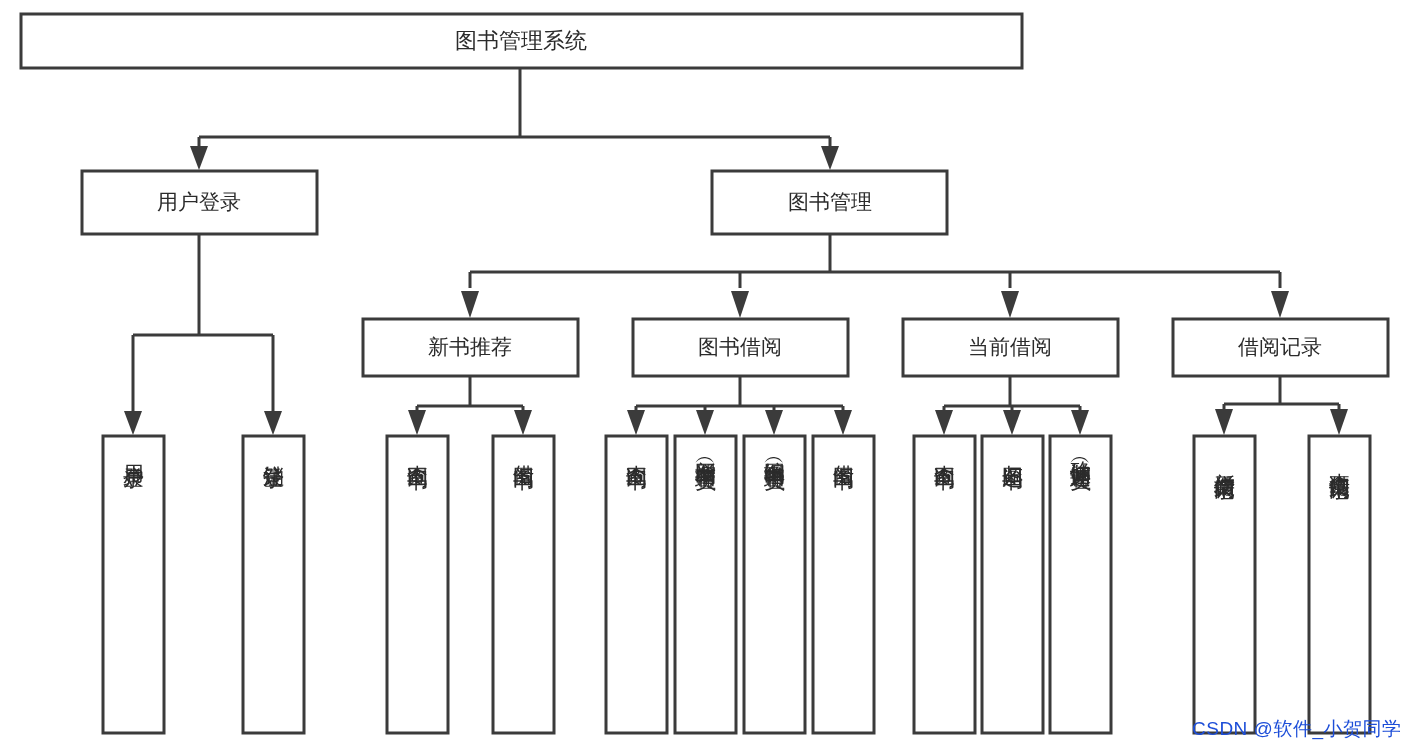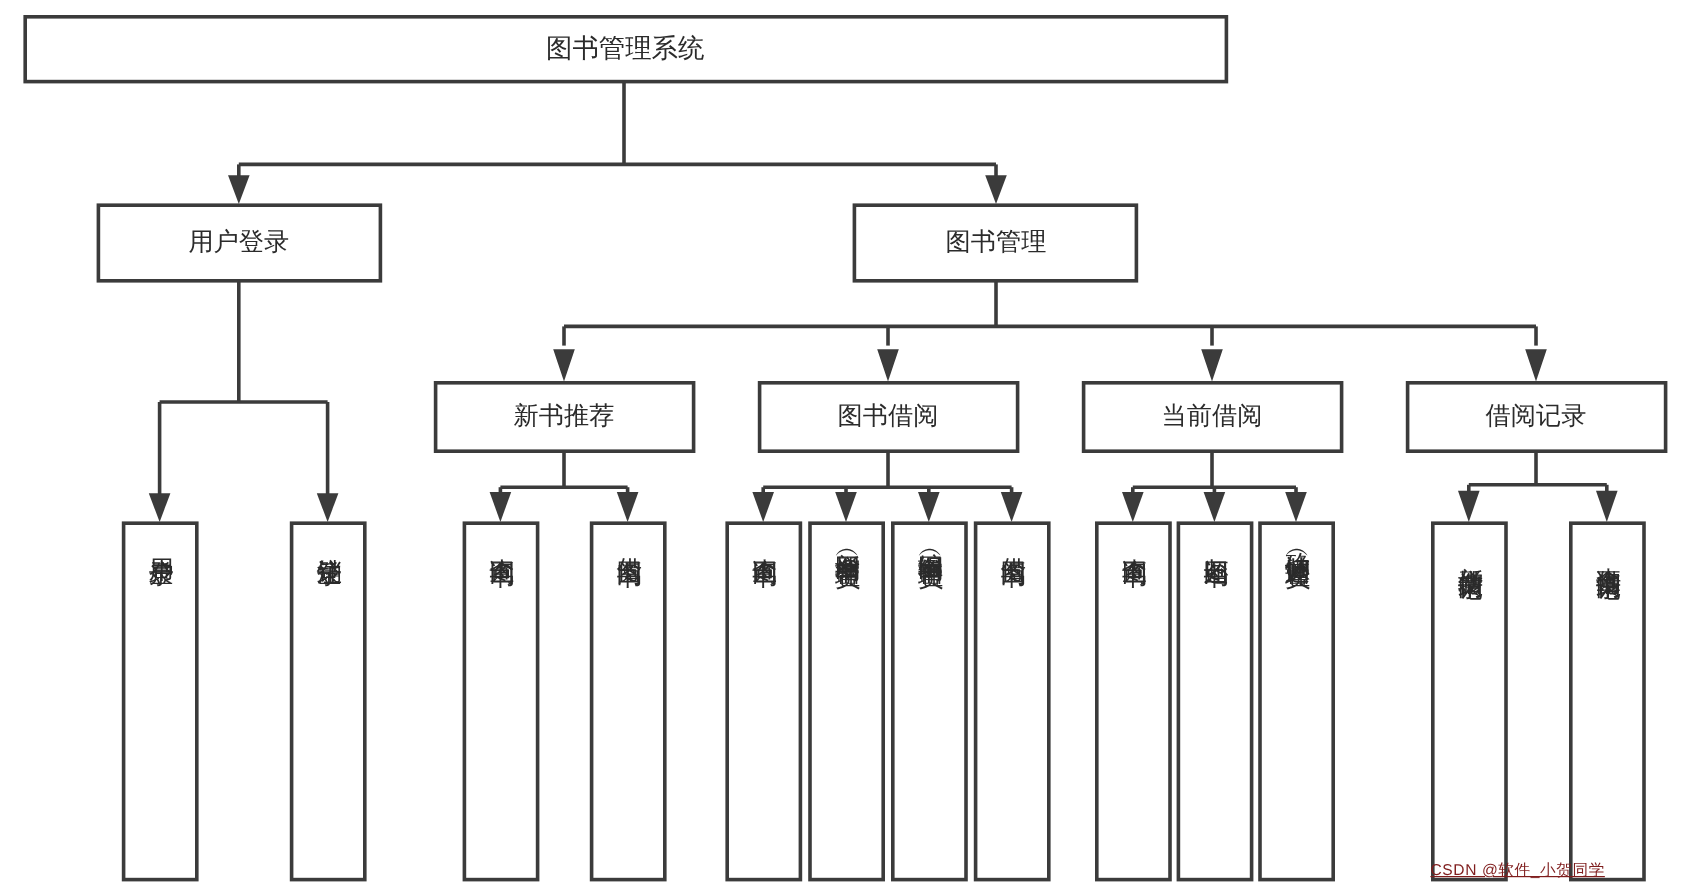--- a/index.html
+++ b/index.html
@@ -69,25 +69,24 @@
     font-family: "Liberation Sans", "DejaVu Sans", sans-serif;
     font-size: 21px;
     line-height: 1.04;
     letter-spacing: 1.5px;
     color: #2b2b2b;
     white-space: nowrap;
   }
   .watermark {
     position: absolute;
     font-family: "Liberation Sans", "DejaVu Sans", sans-serif;
-    font-size: 13px;
-    color: #7f1d1d;
+    font-size: 19px;
+    color: #1d4ed8;
     white-space: nowrap;
     letter-spacing: 0.5px;
-    text-decoration: underline;
   }
 </style>
 </head>
 <body>
 
 <div id="diagram-root">
 
   <svg id="diagram-svg" viewBox="0 0 1405 747">
 
     <g>

